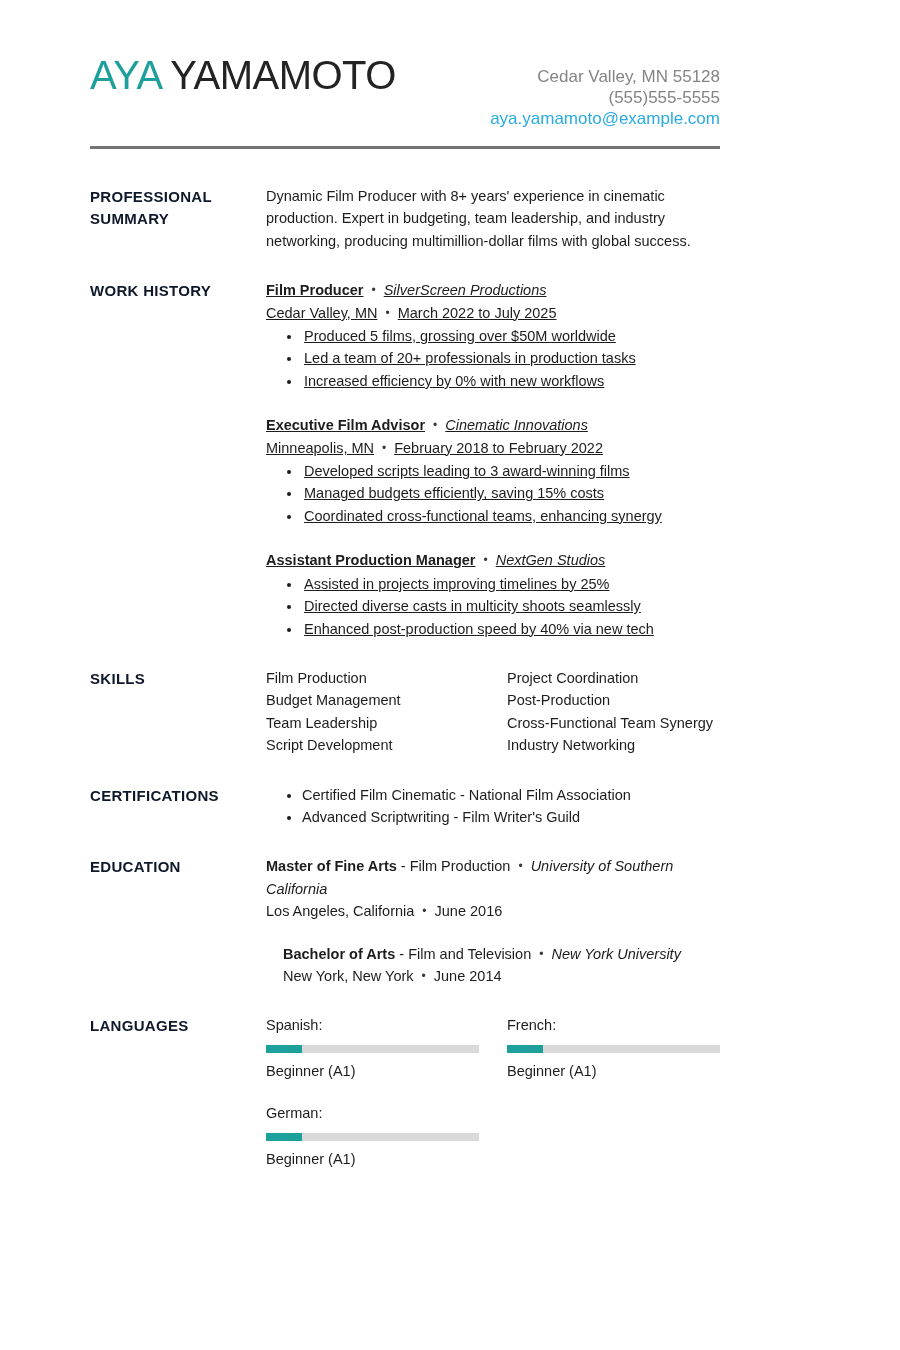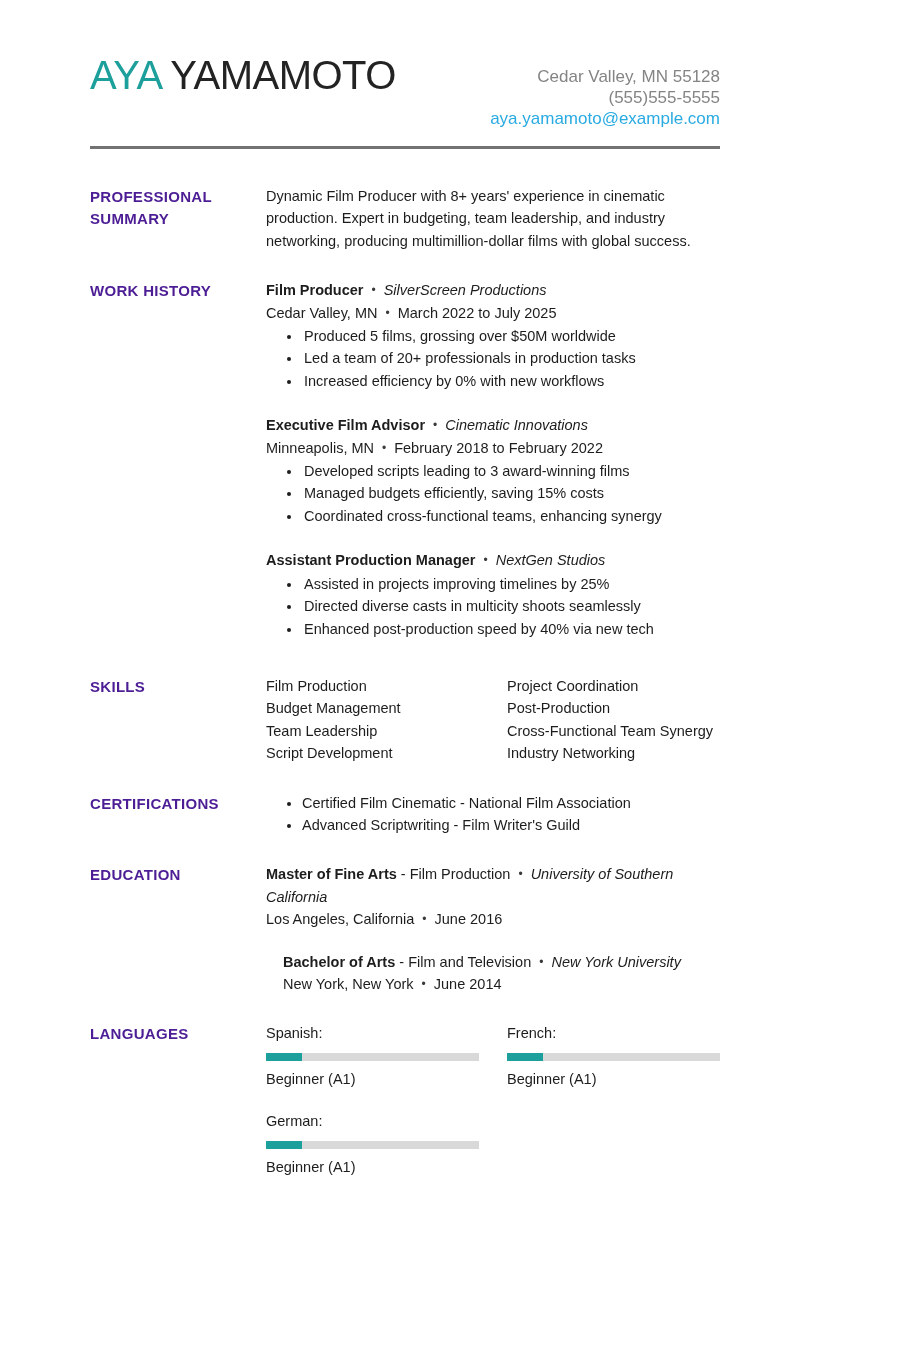--- a/index.html
+++ b/index.html
@@ -18,29 +18,29 @@
   .name .last  { color: #232323; }
   .contact { margin-top: 12px; text-align: right; font-size: 17px; line-height: 21px; color: #848484; }
   .contact a { color: #29abe2; text-decoration: none; display: block; }
   hr.header-rule { border: none; border-top: 3px solid #737373; margin: 17px 0 36px 0; }
 
   
   .row { display: flex; margin-bottom: 27px; }
   .label {
     width: 176px; flex: 0 0 176px;
     font-size: 15px; font-weight: 700; letter-spacing: 0.3px;
-    color: #4c1d95; line-height: 1.45; padding-top: 1px;
+    color: #0f172a; line-height: 1.45; padding-top: 1px;
   }
   .content { flex: 1 1 auto; font-size: 14.5px; line-height: 22.4px; }
 
   .content p { margin: 0; }
 
   
-  .job { margin-bottom: 22px; }
-  .job:last-child { margin-bottom: 8px; }
+  .job { margin-bottom: 22px; text-decoration: underline; }
+  .job:last-child { margin-bottom: 0; }
   .job-title { font-weight: 700; }
   .company { font-style: italic; }
   .dot { display: inline-block; padding: 0 8px; color: #3a3a3a; font-size: 12px; vertical-align: 1px; }
   ul.bullets { margin: 1px 0 0 0; padding-left: 36px; }
   ul.bullets li { margin: 0; padding-left: 2px; }
 
   
   .two-col { display: grid; grid-template-columns: 1fr 1fr; column-gap: 28px; }
   .skill-list { display: flex; flex-direction: column; }
 

